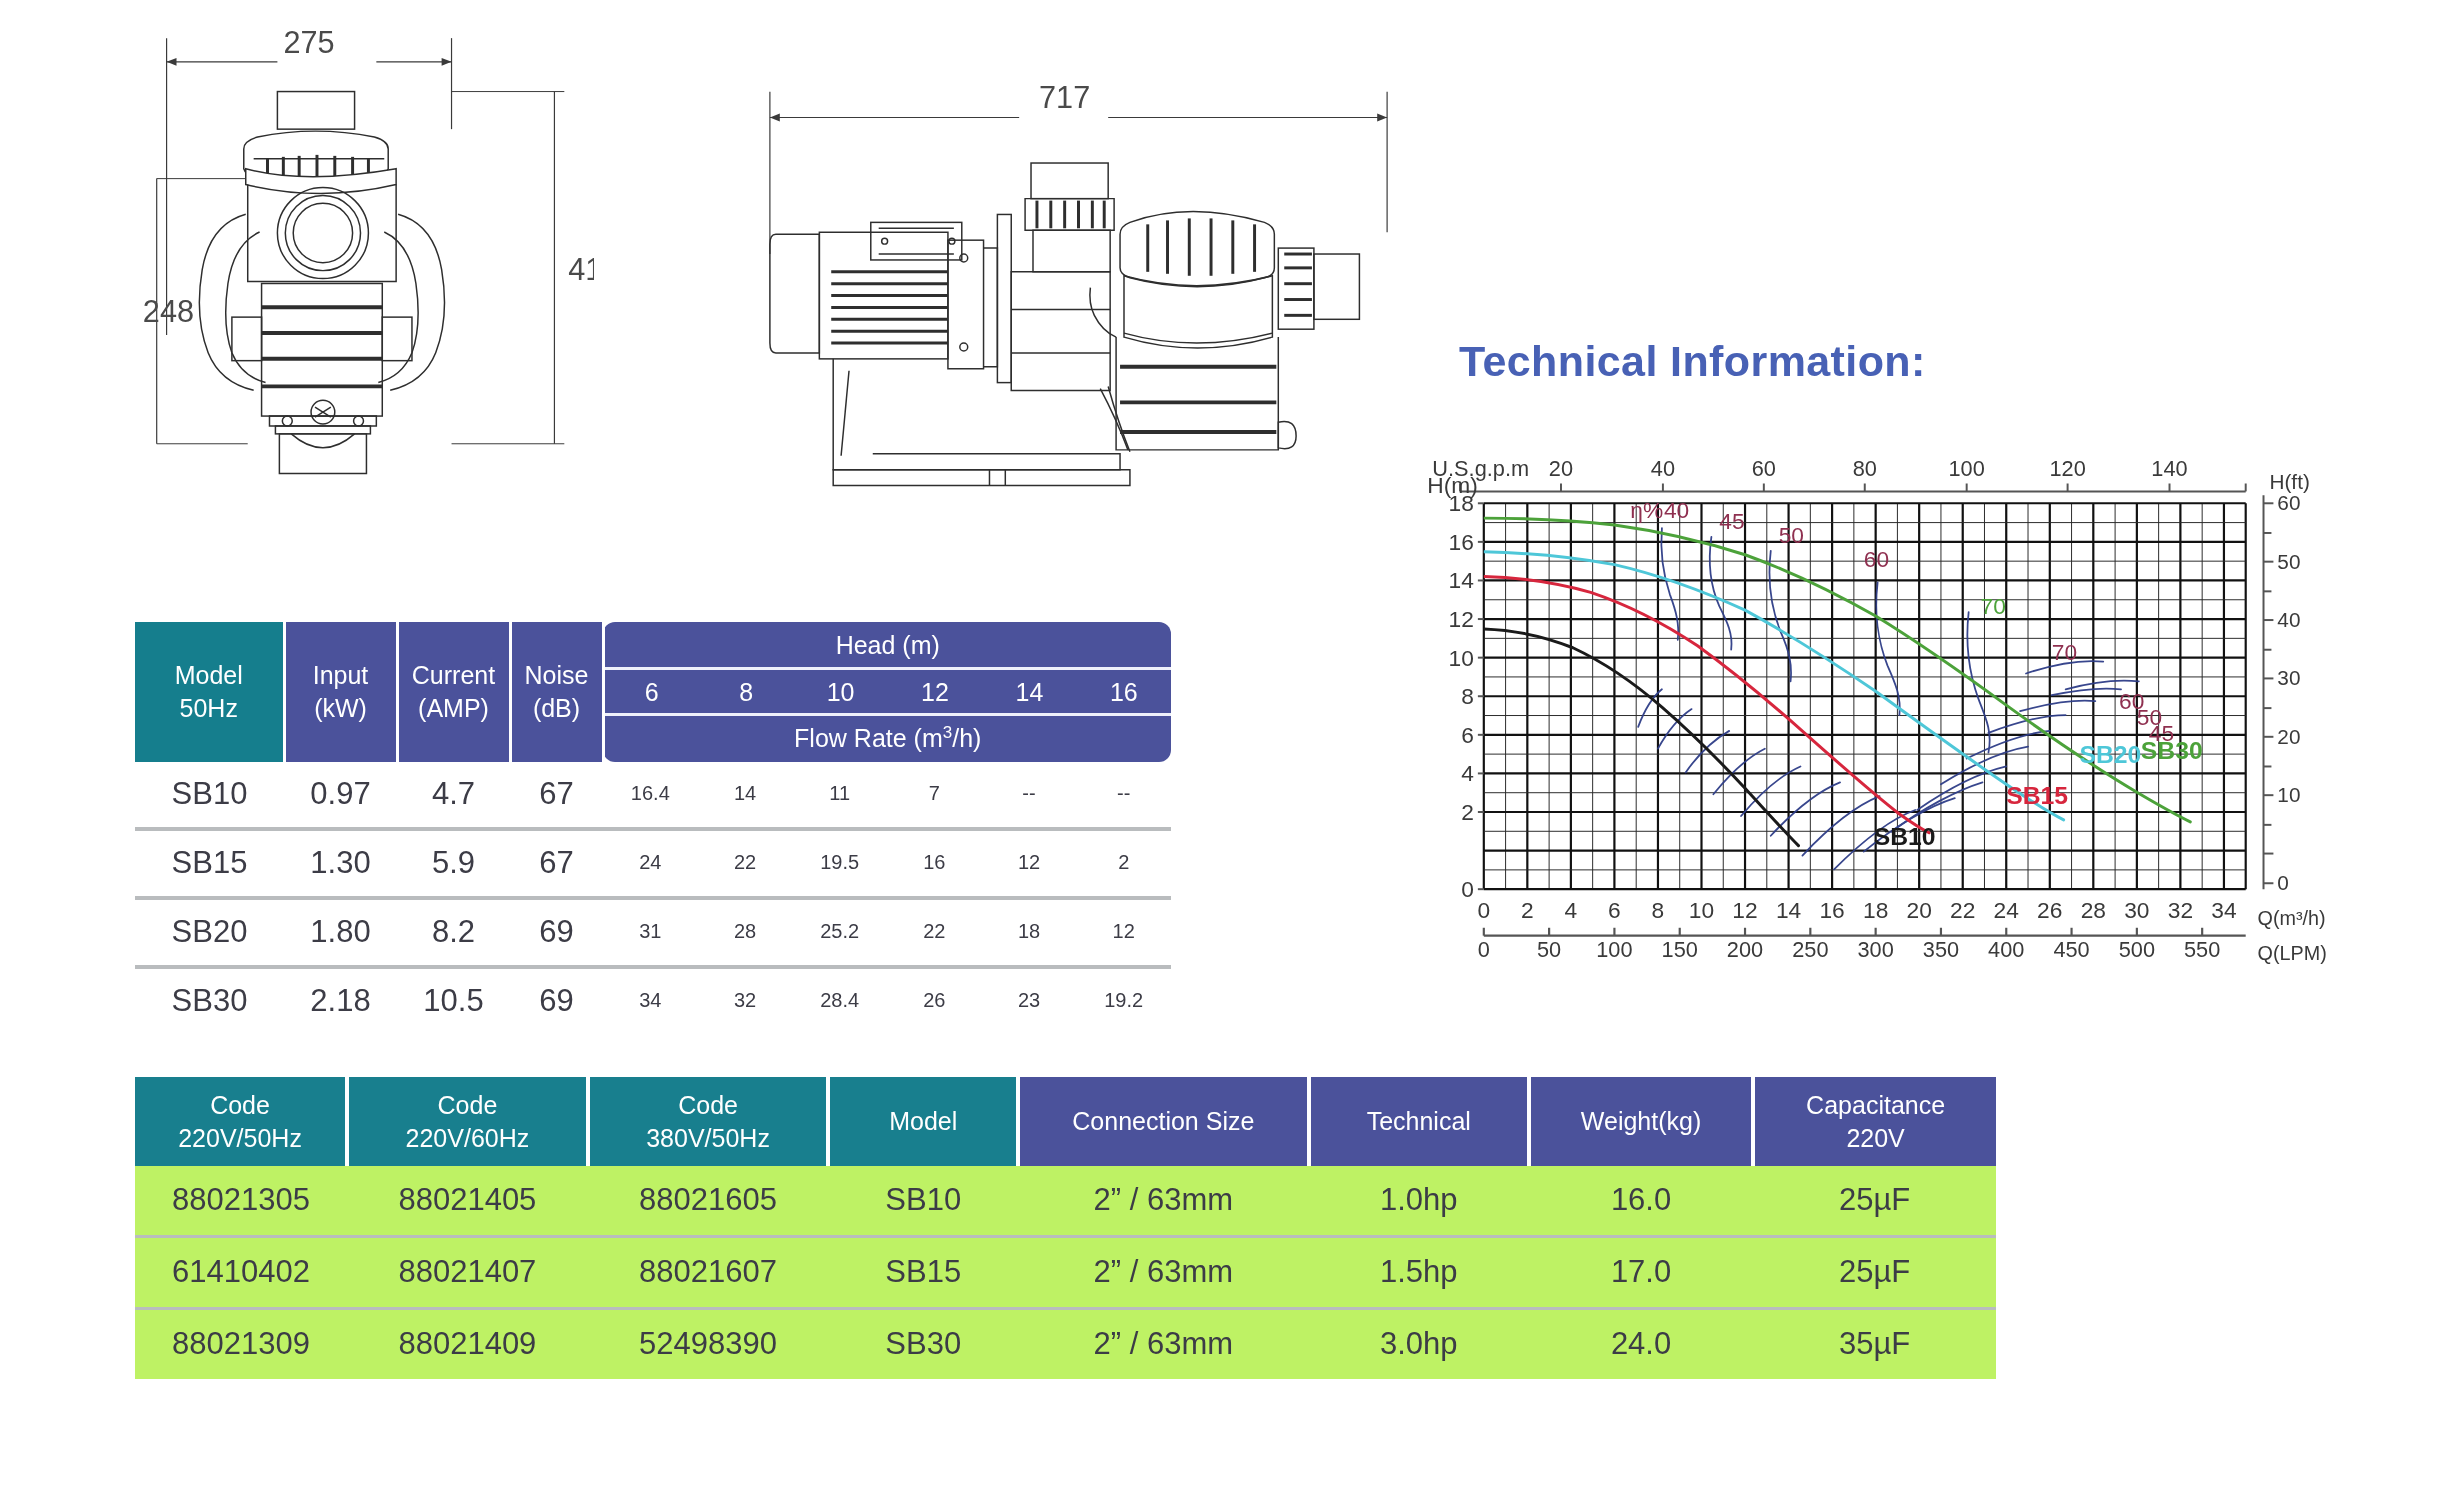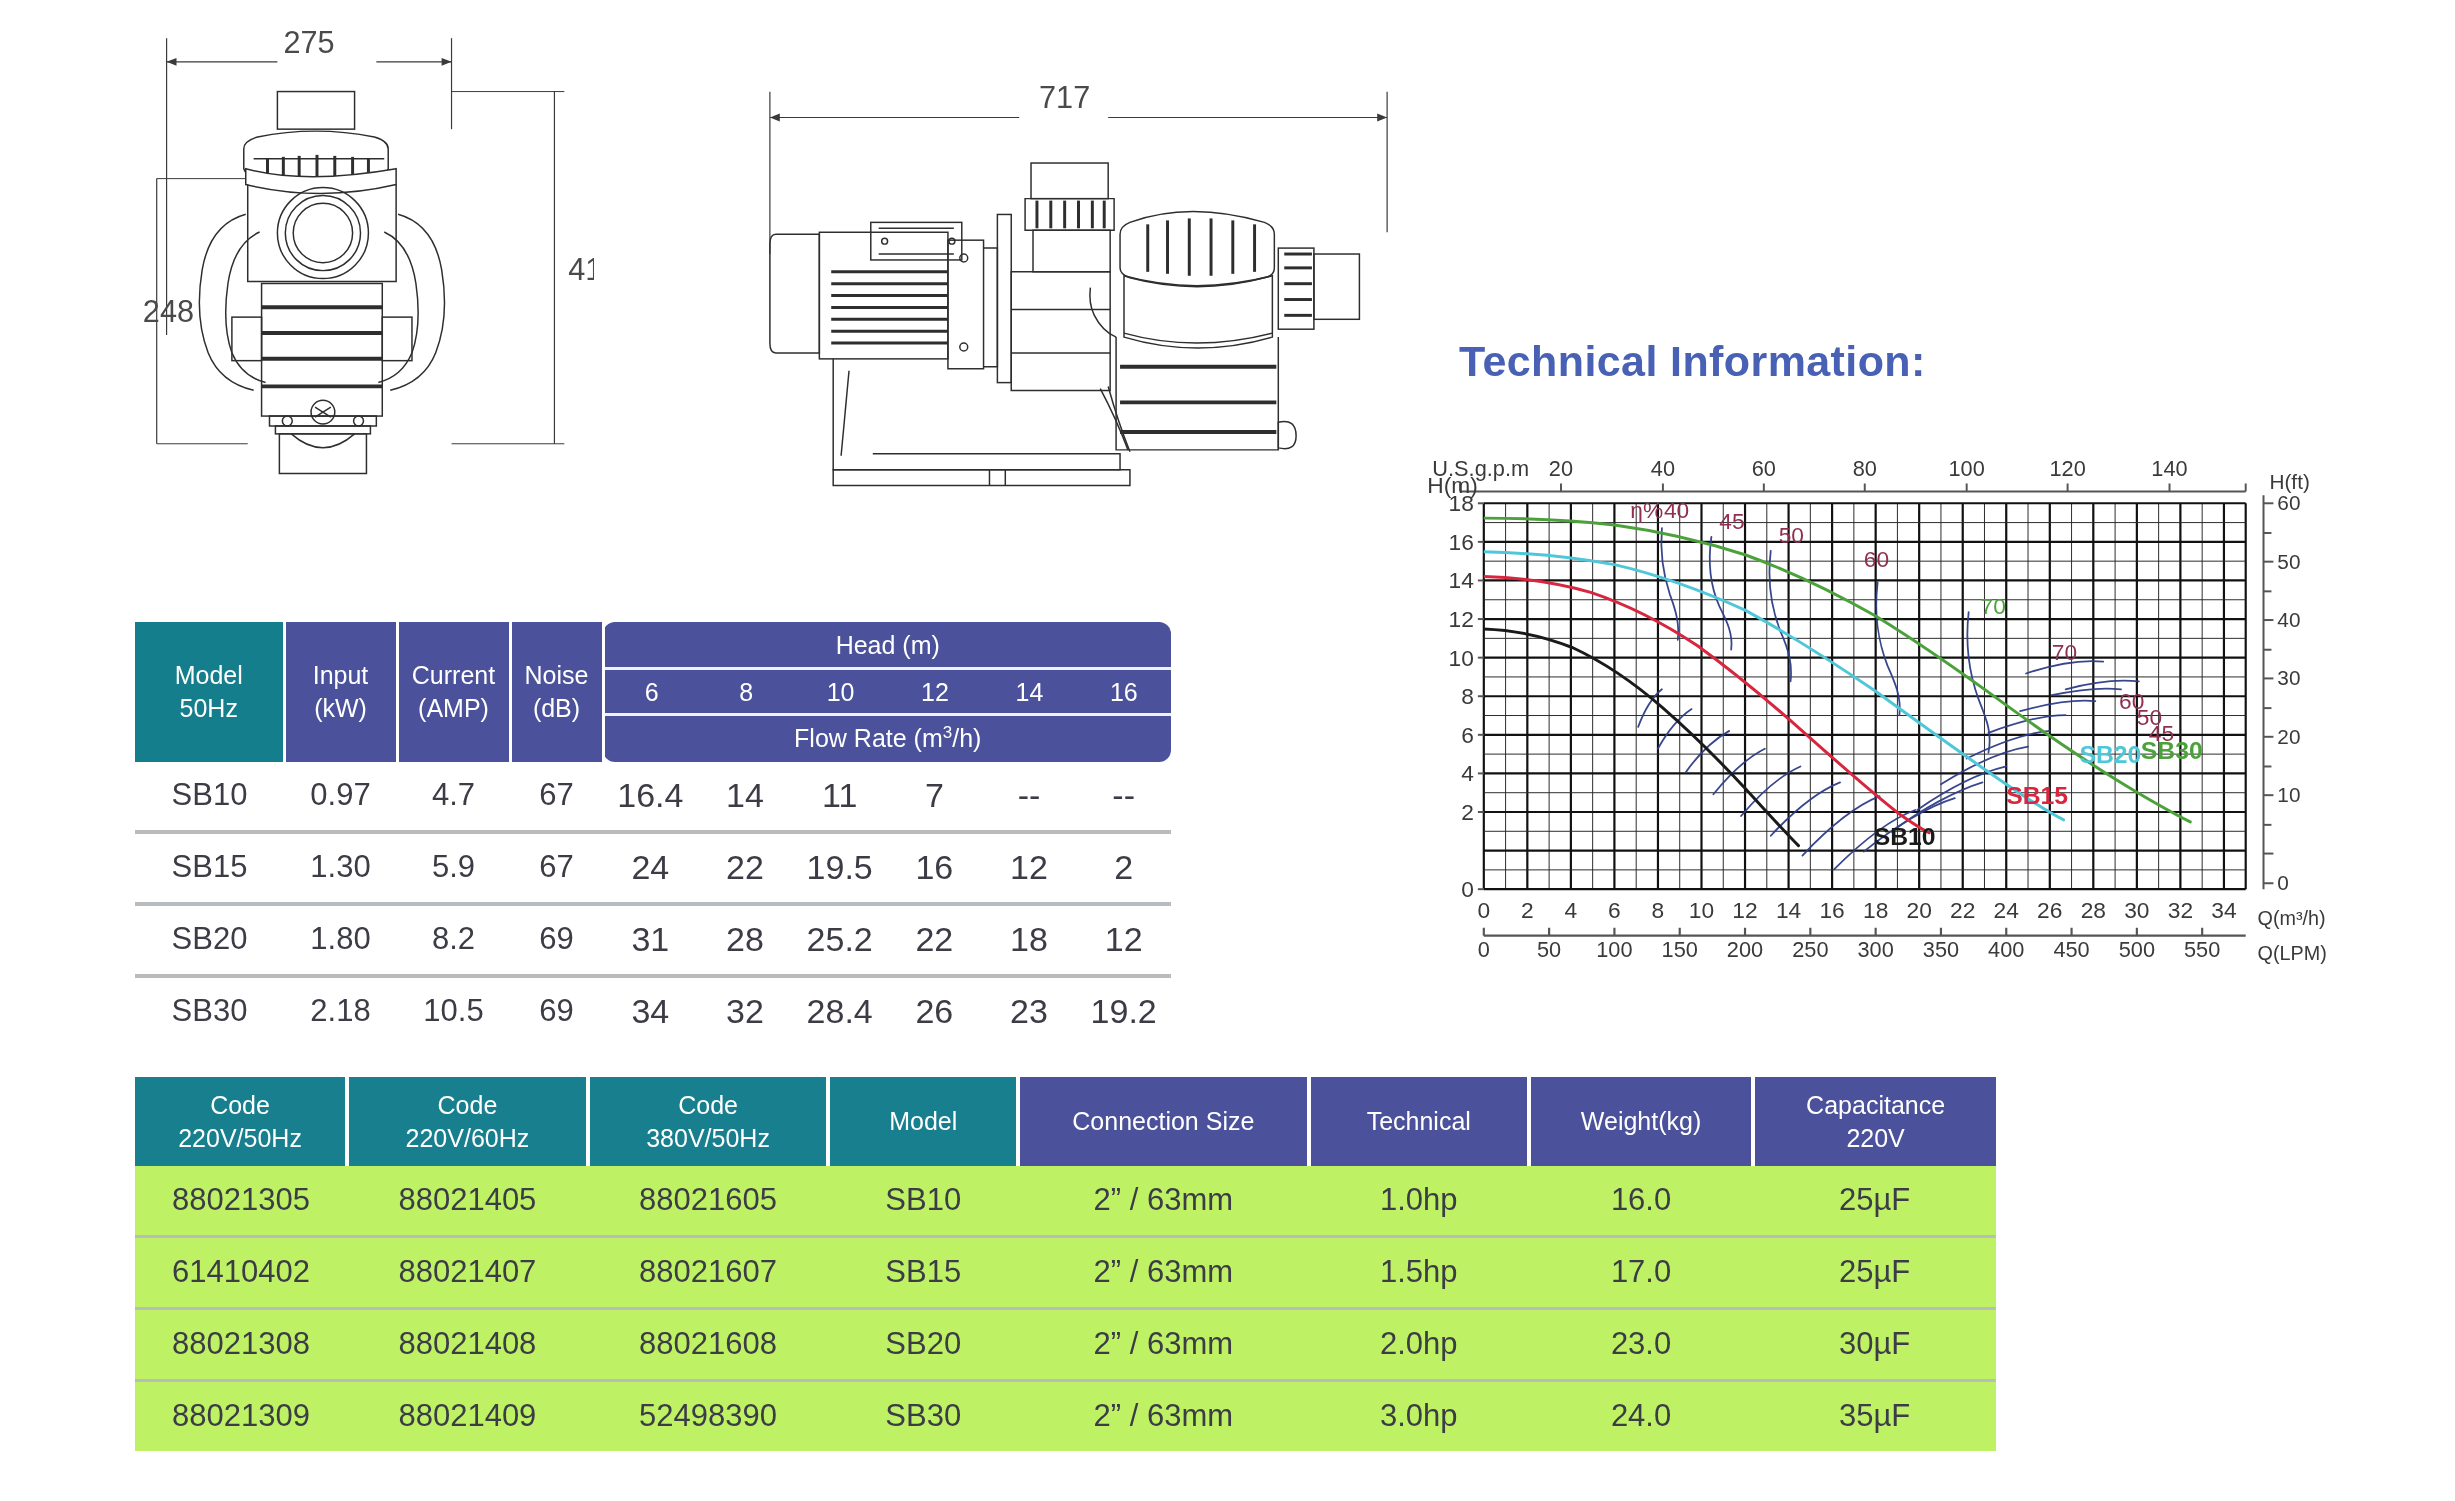--- a/index.html
+++ b/index.html
@@ -112,21 +112,21 @@
     color: #3c3c46;
     padding: 14px 0 15px 0;
     border-bottom: 4px solid #b9bcbe;
     background: #ffffff;
   }
   #spec-table tr.last-row td.body-cell { border-bottom: none; }
   .split-row { display: flex; }
   .split-row span {
     flex: 1 1 0;
     text-align: center;
-    font-size: 34px;
+    font-size: 20px;
     color: #3c3c46;
   }
 
   
   #code-table {
     position: absolute;
     left: 135px;
     top: 1077px;
     width: 1861px;
     border-collapse: collapse;
@@ -770,30 +770,20 @@
       <tr>
         <td>61410402</td>
         <td>88021407</td>
         <td>88021607</td>
         <td>SB15</td>
         <td>2” / 63mm</td>
         <td>1.5hp</td>
         <td>17.0</td>
         <td>25µF</td>
       </tr>
-      <tr>
-        <td>88021308</td>
-        <td>88021408</td>
-        <td>88021608</td>
-        <td>SB20</td>
-        <td>2” / 63mm</td>
-        <td>2.0hp</td>
-        <td>23.0</td>
-        <td>30µF</td>
-      </tr>
       <tr class="last-row">
         <td>88021309</td>
         <td>88021409</td>
         <td>52498390</td>
         <td>SB30</td>
         <td>2” / 63mm</td>
         <td>3.0hp</td>
         <td>24.0</td>
         <td>35µF</td>
       </tr>

